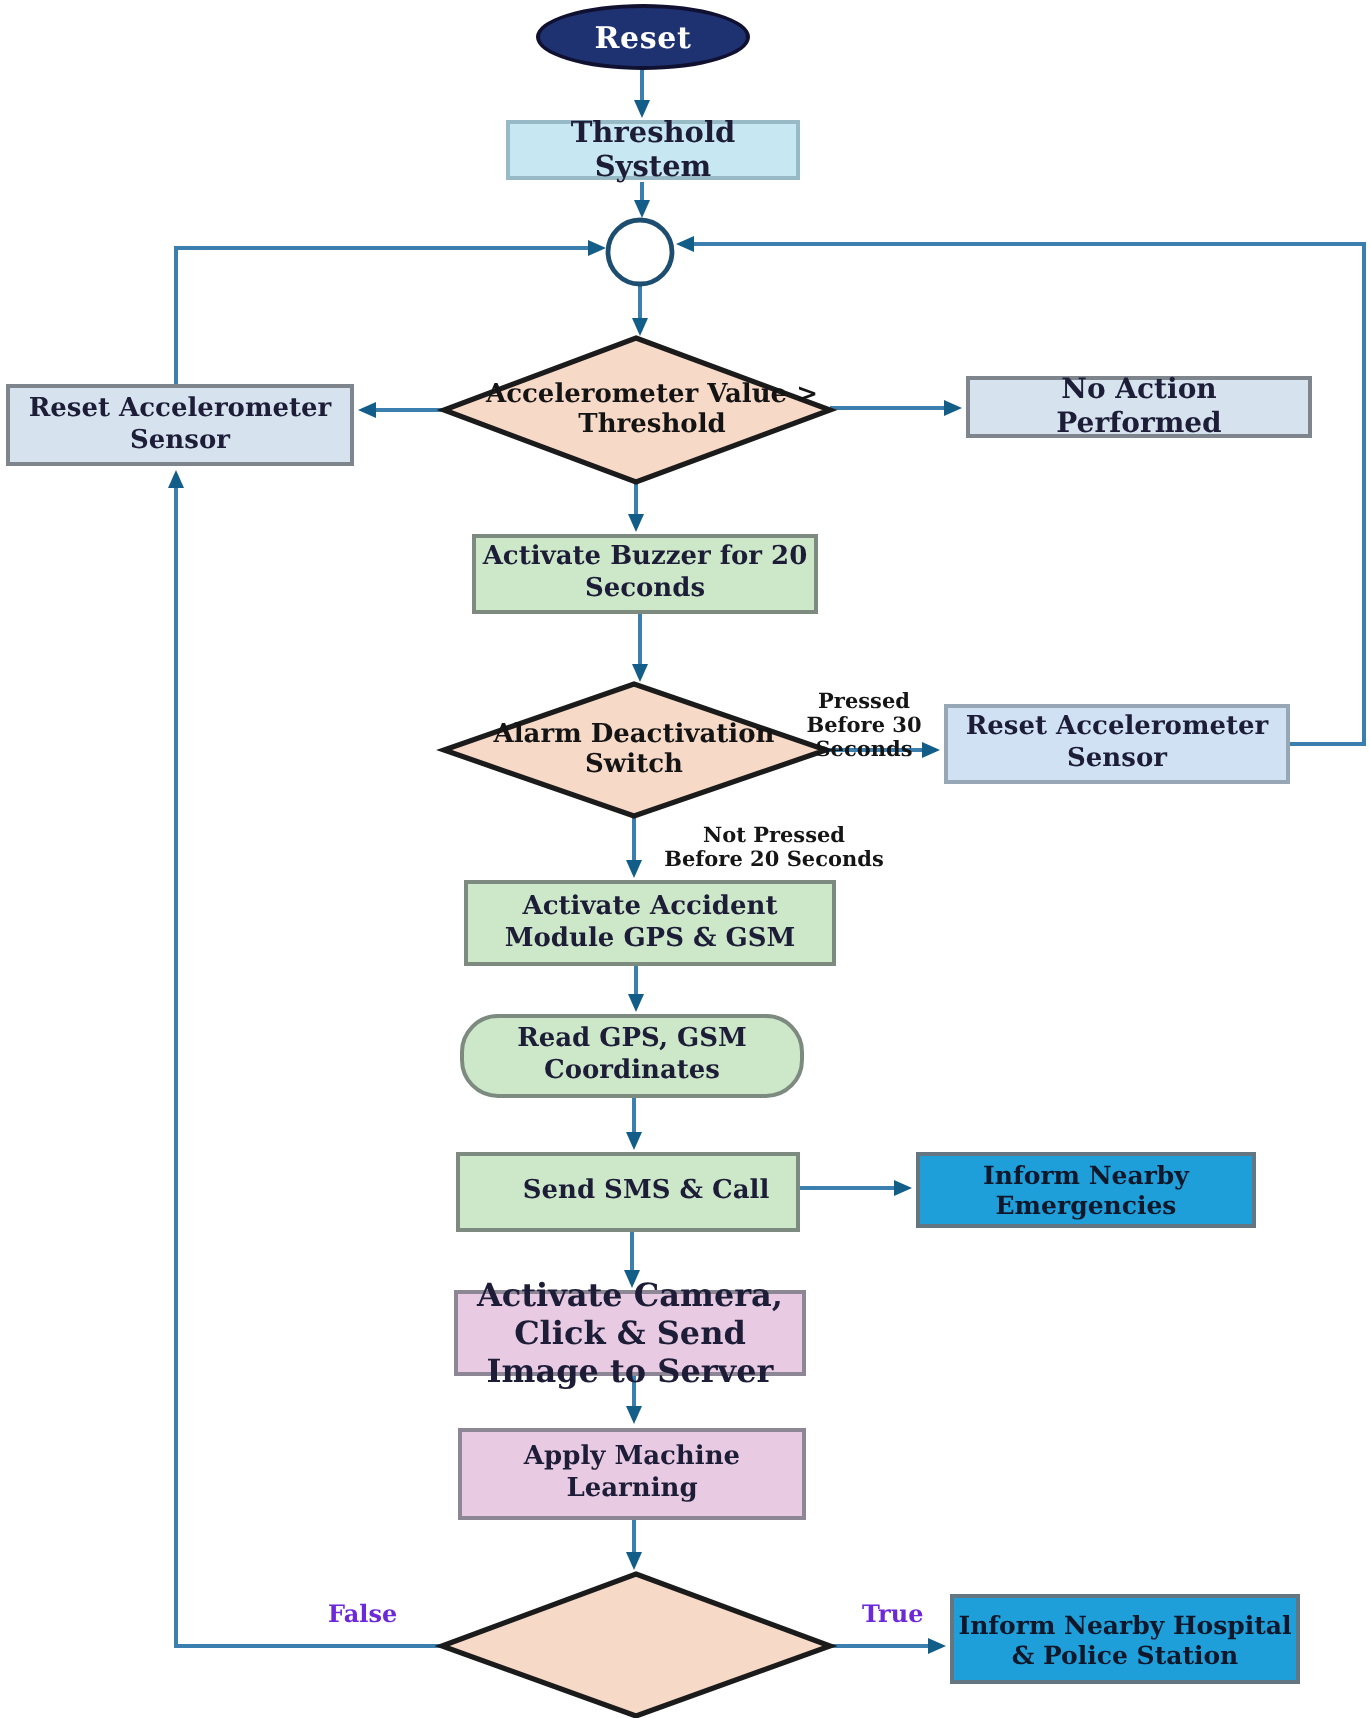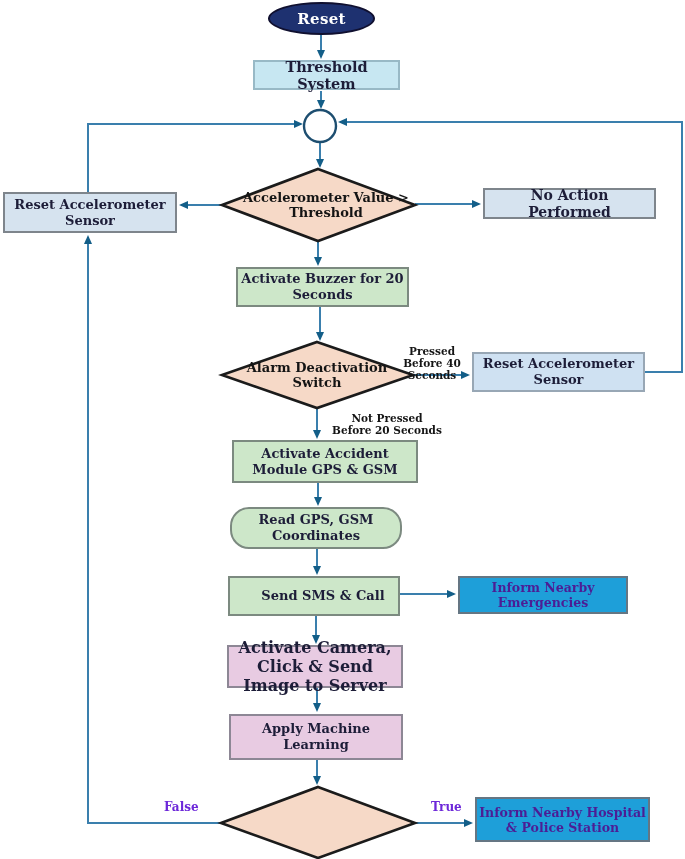--- a/index.html
+++ b/index.html
@@ -28,21 +28,21 @@
     background:#1E3170;color:#ffffff;
     border:2.5px solid #101030;border-radius:50%;
     font-size:15px;letter-spacing:.3px;
   }
   .blue{background:#C7E7F2;border:2px solid #98B9C6;font-size:14.5px;}
   .steel{background:#D6E3EF;border:2px solid #7E858C;}
   .steel2{background:#CFE1F2;border:2px solid #98A7B5;}
   .noaction{font-size:14px;}
   .green{background:#CDE7C9;border:2px solid #7C8A80;}
   .pink{background:#E8CBE2;border:2px solid #8D8795;}
-  .bright{background:#1E9FD9;border:2px solid #657683;color:#4c1d95;font-size:12.5px;}
+  .bright{background:#1E9FD9;border:2px solid #657683;color:#0f172a;font-size:12.5px;}
   .small{font-size:16px;}
   .dtext{
     position:absolute;
     display:flex;align-items:center;justify-content:center;
     text-align:center;font-weight:bold;color:#141414;
     font-size:13px;line-height:1.18;
   }
   .elabel{
     position:absolute;
     text-align:center;font-weight:bold;color:#151515;
@@ -116,21 +116,21 @@
 
   <div class="node pink" style="left:229px;top:714px;width:174px;height:46px;">Apply Machine Learning</div>
 
   <div class="node bright" style="left:475px;top:797px;width:175px;height:45px;">Inform Nearby Hospital &amp; Police Station</div>
 
   <div class="dtext" style="left:226px;top:178px;width:200px;height:54px;">Accelerometer Value &gt; Threshold</div>
 
   <div class="dtext" style="left:237px;top:346px;width:160px;height:58px;">Alarm Deactivation Switch</div>
 
 
-  <div class="elabel" style="left:390px;top:345px;width:84px;">Pressed Before 40 Seconds</div>
+  <div class="elabel" style="left:390px;top:345px;width:84px;">Pressed Before 30 Seconds</div>
 
   <div class="elabel" style="left:332px;top:412px;width:110px;">Not Pressed Before 20 Seconds</div>
 
   <div class="branch" style="left:164px;top:800px;">False</div>
 
   <div class="branch" style="left:431px;top:800px;">True</div>
 
 </div>
 
 </body></html>

